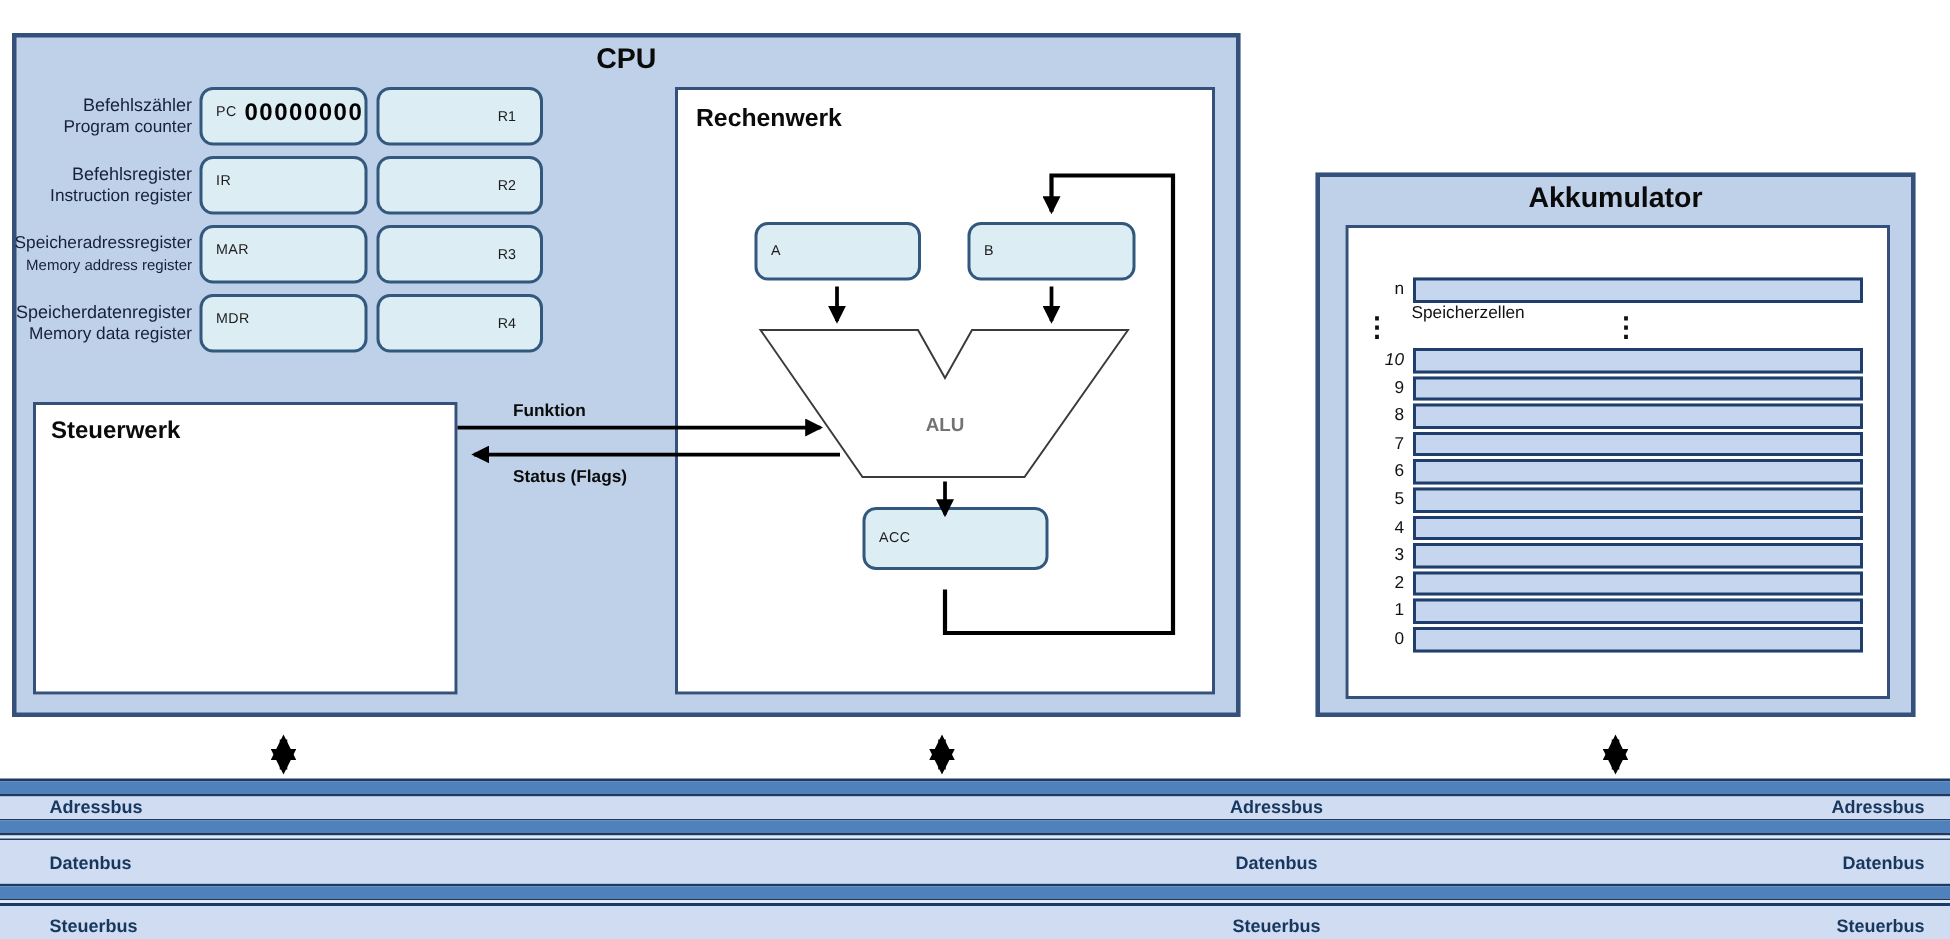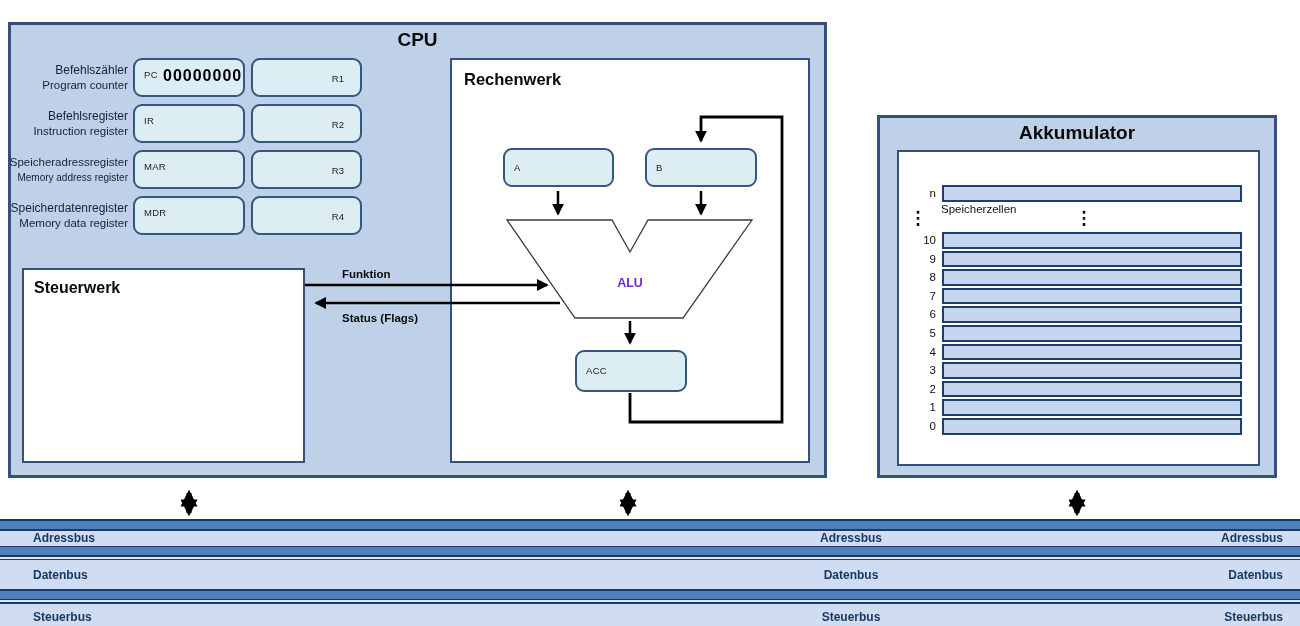--- a/index.html
+++ b/index.html
@@ -16,21 +16,21 @@
   .title-md{font-weight:bold;font-size:16px;color:#0b0b0b;z-index:3;}
   .reg-label{display:flex;flex-direction:column;justify-content:center;align-items:flex-end;
              text-align:right;height:39px;z-index:3;}
   .reg-label .de{font-size:12px;color:#16203a;line-height:15px;}
   .reg-label .en{font-size:11.5px;color:#16203a;line-height:15px;}
   .reg-label .en-sm{font-size:10px;}
   .memcell{background:#c6d6ee;border:2px solid #1f3e6b;box-sizing:border-box;z-index:1;}
   .mem-num{font-size:11.5px;color:#111;text-align:right;z-index:3;}
   .vdots{font-weight:bold;font-size:18px;color:#111;text-align:center;z-index:3;line-height:24px;}
   .sig-label{font-weight:bold;font-size:11.5px;color:#0b0b0b;z-index:3;}
-  .alu-label{font-weight:bold;font-size:12.5px;color:#6d28d9;text-align:center;z-index:3;}
+  .alu-label{font-weight:bold;font-size:12.5px;color:#737373;text-align:center;z-index:3;}
   .acc-words{text-align:right;font-size:12px;color:#16203a;line-height:15.5px;z-index:3;}
   .small-note{font-size:11.5px;color:#111;z-index:3;margin-top:35px;}
   svg.overlay{position:absolute;left:0;top:0;z-index:2;pointer-events:none;}
   
   .bus-stack{position:absolute;left:0;top:519px;width:1300px;display:flex;flex-direction:column;z-index:1;justify-content:center;}
   .b-navy{background:#1c3a66;}
   .b-med{background:#4f81bd;}
   .b-sep{background:#dfe8f6;}
   .b-light{background:#cfdcf1;position:relative;}
   .bus-label{position:absolute;top:50%;transform:translateY(-50%);font-weight:bold;
@@ -103,37 +103,37 @@
 
   <div class="abs regbox" style="left:503px;top:148px;width:111px;height:39px;">
     <span class="code" style="top:12px;">A</span>
   </div>
   <div class="abs regbox" style="left:645px;top:148px;width:112px;height:39px;">
     <span class="code" style="top:12px;">B</span>
   </div>
 
   <div class="abs alu-label" style="left:590px;top:276px;width:80px;">ALU</div>
 
-  <div class="abs regbox" style="left:575px;top:350px;width:112px;height:42px;">
+  <div class="abs regbox" style="left:575px;top:338px;width:124px;height:42px;">
     <span class="code" style="top:13px;">ACC</span>
   </div>
 
   <div class="abs panel" style="left:877px;top:115px;width:400px;height:363px;"></div>
   <div class="abs title-lg" style="left:877px;top:122px;width:400px;">Akkumulator</div>
   <div class="abs whitebox" style="left:897px;top:150px;width:363px;height:316px;"></div>
   <div class="abs small-note" style="left:941px;top:168px;">Speicherzellen</div>
 
   <div class="abs mem-num" style="left:900px;top:187px;width:36px;">n</div>
   <div class="abs memcell" style="left:942px;top:185px;width:300px;height:17px;"></div>
 
   <div class="abs vdots" style="left:900px;top:206px;width:36px;">⋮</div>
   <div class="abs vdots" style="left:1072px;top:206px;width:24px;">⋮</div>
 
   <div class="abs" style="left:900px;top:232px;width:342px;display:flex;flex-direction:column;gap:2px;z-index:1;">
-    <div style="display:flex;height:16.6px;">
+    <div style="display:flex;height:16.6px;font-style:italic;">
         <div class="mem-num" style="width:36px;line-height:16.6px;">10</div>
         <div style="width:6px;"></div>
         <div class="memcell" style="flex:1;"></div>
       </div>
     <div style="display:flex;height:16.6px;">
         <div class="mem-num" style="width:36px;line-height:16.6px;">9</div>
         <div style="width:6px;"></div>
         <div class="memcell" style="flex:1;"></div>
       </div>
     <div style="display:flex;height:16.6px;">

